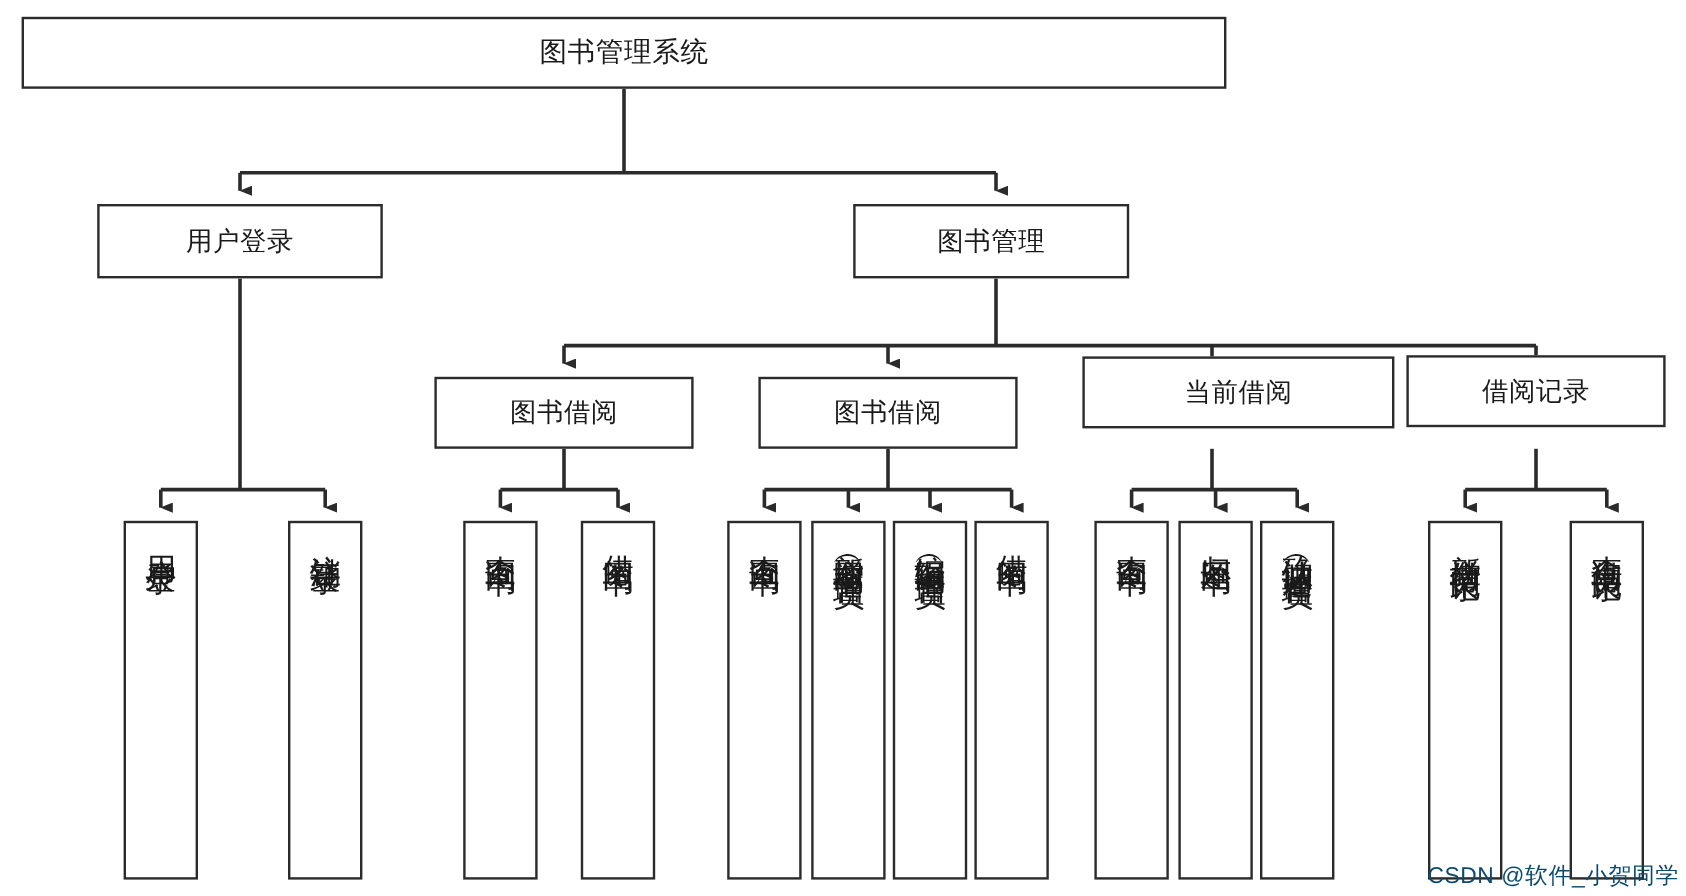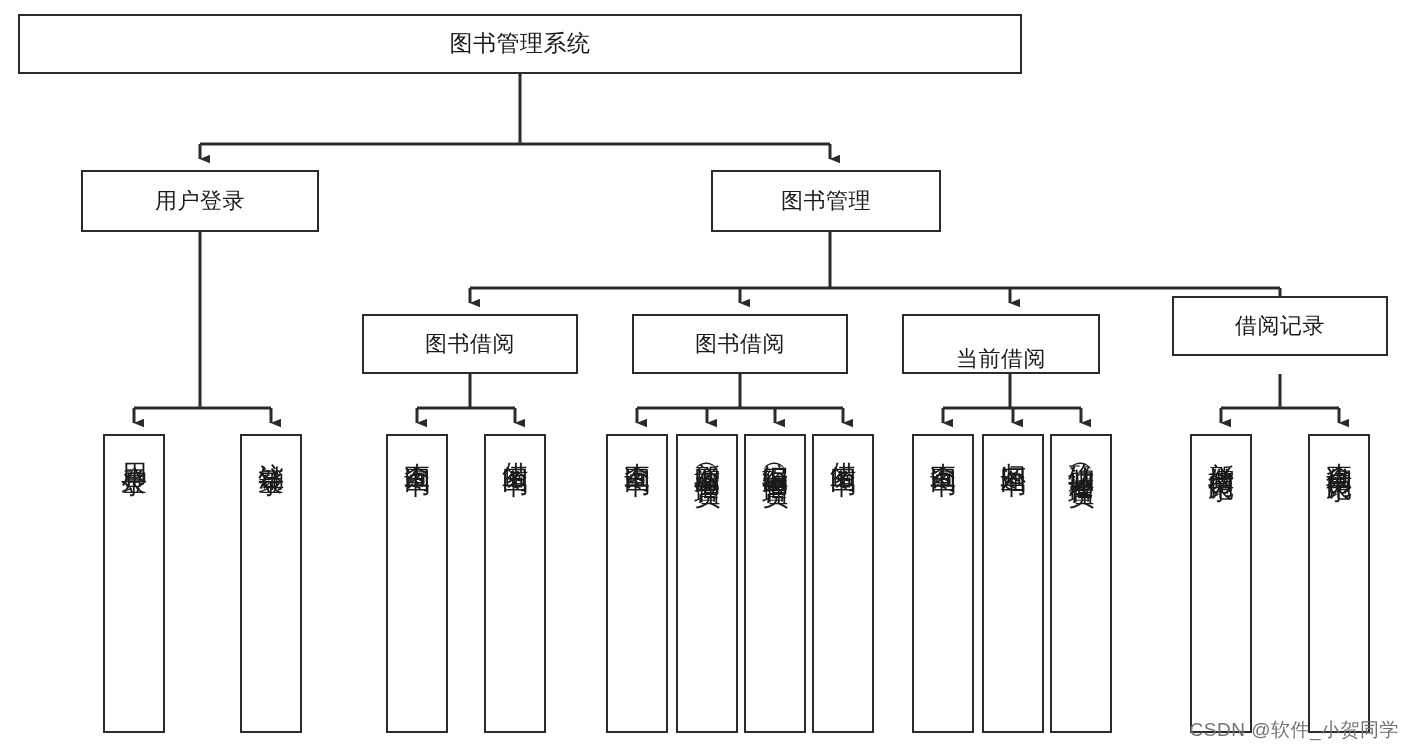--- a/index.html
+++ b/index.html
@@ -59,21 +59,21 @@
     font-size: 26px;
     line-height: 1.05;
     letter-spacing: 3px;
     white-space: nowrap;
   }
   .watermark {
     position: absolute;
     right: 6px;
     bottom: 4px;
     font-size: 19px;
-    color: #737373;
+    color: #0c4a6e;
     z-index: 5;
     white-space: nowrap;
     letter-spacing: 0.5px;
   }
 </style>
 </head>
 <body>
 
 <div id="canvas">
 
@@ -129,21 +129,21 @@
       </div>
       <div class="node horiz" style="left: 711px; top: 170px; width: 230px; height: 62px;">
         <span class="lbl">图书管理</span>
       </div>
       <div class="node horiz" style="left: 362px; top: 314px; width: 216px; height: 60px;">
         <span class="lbl">图书借阅</span>
       </div>
       <div class="node horiz" style="left: 632px; top: 314px; width: 216px; height: 60px; align-items: center;">
         <span class="lbl">图书借阅</span>
       </div>
-      <div class="node horiz" style="left: 902px; top: 314px; width: 198px; height: 60px; align-items: flex-end;">
+      <div class="node horiz" style="left: 902px; top: 297px; width: 260px; height: 60px;">
         <span class="lbl">当前借阅</span>
       </div>
       <div class="node horiz" style="left: 1172px; top: 296px; width: 216px; height: 60px;">
         <span class="lbl">借阅记录</span>
       </div>
       <div class="node vert" style="left: 103px; top: 434px; width: 62px; height: 299px;">
         <span class="lbl">用户登录</span>
       </div>
       <div class="node vert" style="left: 240px; top: 434px; width: 62px; height: 299px;">
         <span class="lbl">注销登录</span>

